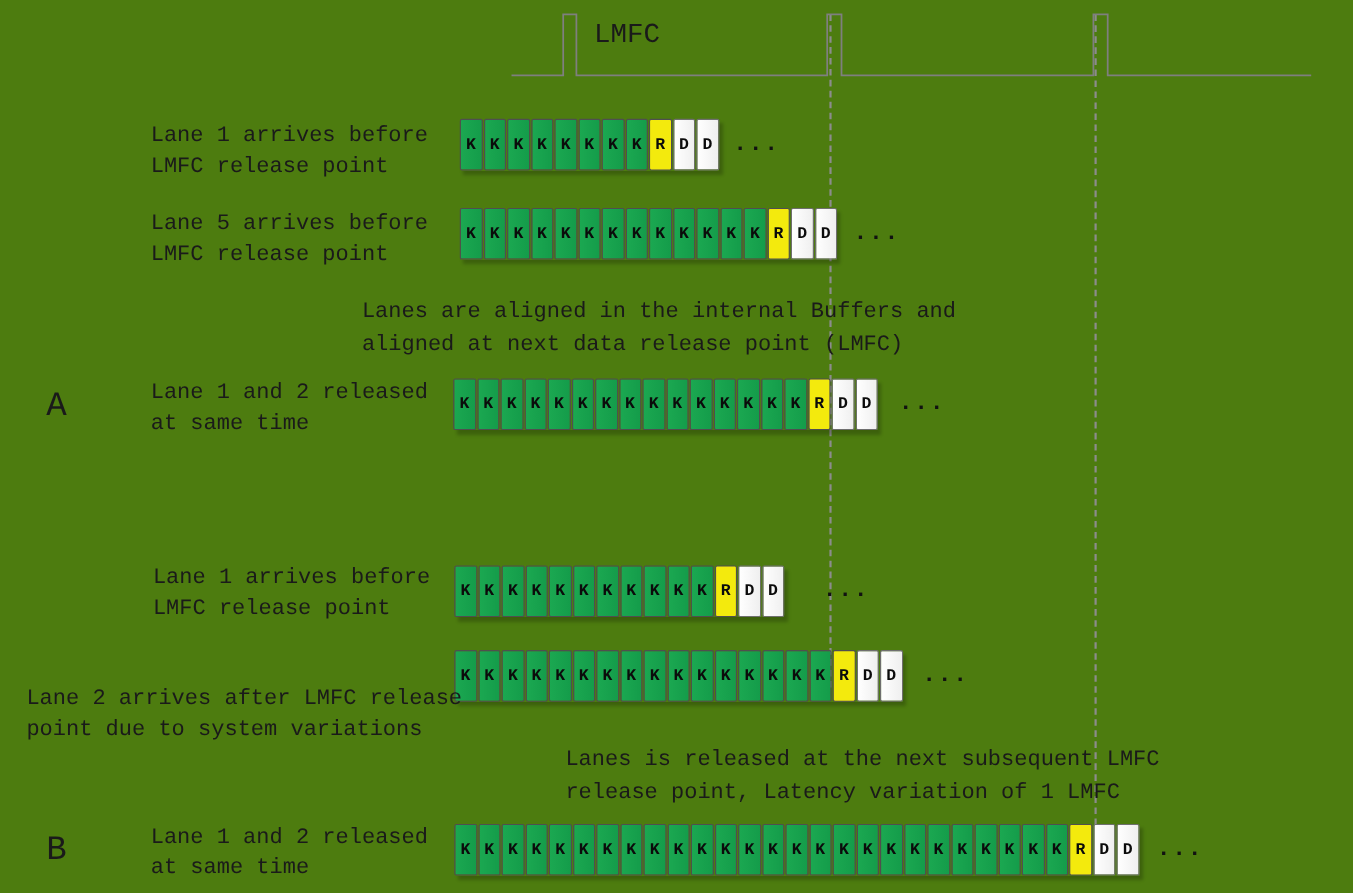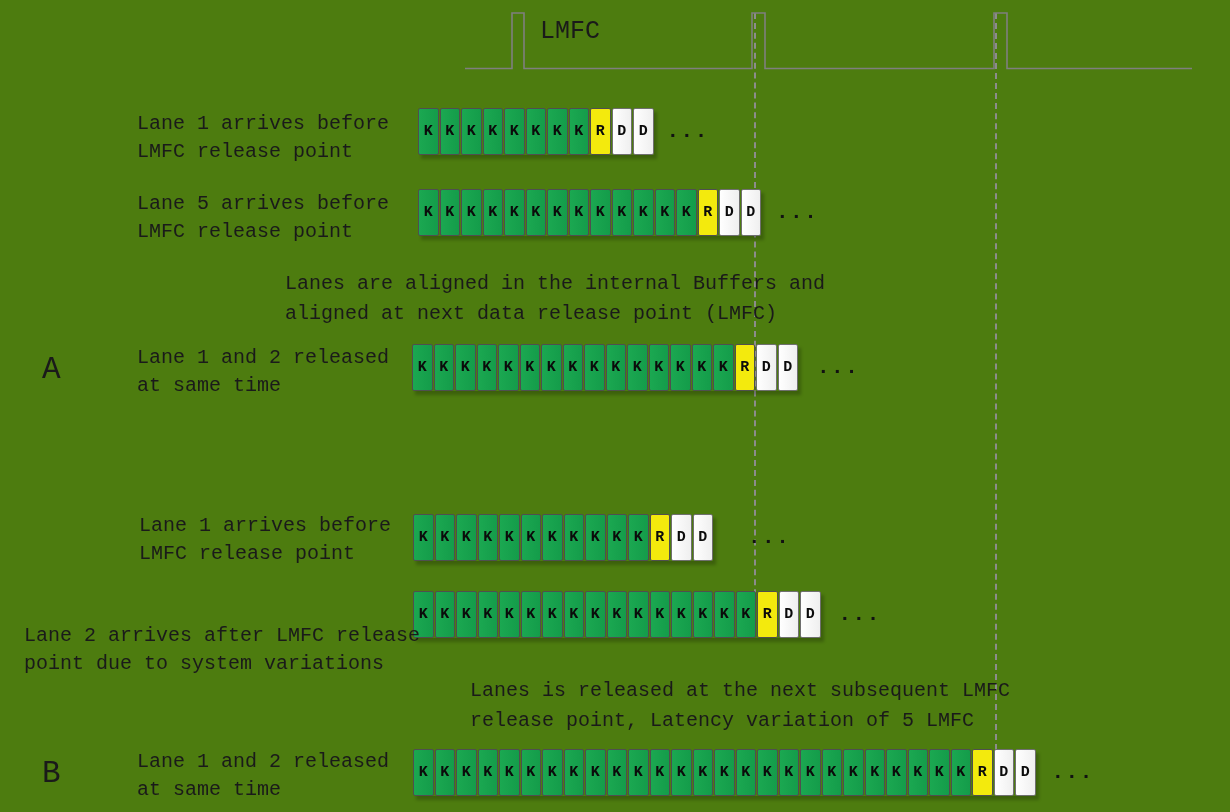--- a/index.html
+++ b/index.html
@@ -16,21 +16,21 @@
     width:18.5px;height:45px;border:1.5px solid var(--box-border,#4f4f4f);border-radius:2px;
     display:flex;align-items:center;justify-content:center;
     font-size:15px;font-weight:600;color:#0b0b0b;box-sizing:content-box;
   }
   .cell.K{background:linear-gradient(to right,#1ba851,var(--k-fill,#149c4a));}
   .cell.R{background:var(--r-fill,#f3ea0d);}
   .cell.D{background:linear-gradient(to right,#ffffff,var(--d-fill,#efefef));border-color:#6f6f6f;}
   .ellipsis{font-size:21px;font-weight:700;letter-spacing:1.5px;color:#111;}
   .lane-label{position:absolute;font-size:20px;line-height:28px;white-space:nowrap;z-index:4;}
   .marker{position:absolute;font-size:31px;z-index:4;}
-  .anno{position:absolute;font-size:20px;line-height:30px;white-space:nowrap;z-index:4;}
+  .anno{position:absolute;font-size:20px;line-height:30px;white-space:nowrap;z-index:4;margin-left:44px;}
 </style>
 </head>
 <body>
 
 <div class="stage">
 
   <svg class="clock-svg" width="1230" height="82">
     <polyline points="465,68.5 512,68.5 512,13 524,13 524,68.5 752,68.5 752,13 765,13 765,68.5 994,68.5 994,13 1007,13 1007,68.5 1192,68.5" fill="none" stroke="#7f7f7f" stroke-width="1.6"></polyline>
   </svg>
   <div class="clock-label">LMFC</div>
@@ -65,21 +65,21 @@
 
   <div class="marker" style="left:42px;top:352px">A</div>
   <div class="marker" style="left:42px;top:756px">B</div>
 
   <div class="anno" style="left:285px;top:269px">
     <span>Lanes are aligned in the internal Buffers and</span><br>
     <span>aligned at next data release point (LMFC)</span>
   </div>
   <div class="anno" style="left:470px;top:676px">
     <span>Lanes is released at the next subsequent LMFC</span><br>
-    <span>release point, Latency variation of 5 LMFC</span>
+    <span>release point, Latency variation of 1 LMFC</span>
   </div>
 
   <div id="lanes">
       <div class="lane" style="left: 418px; top: 107px;">
         <div class="boxes">
           <div class="cell K">K</div>
           <div class="cell K">K</div>
           <div class="cell K">K</div>
           <div class="cell K">K</div>
           <div class="cell K">K</div>

